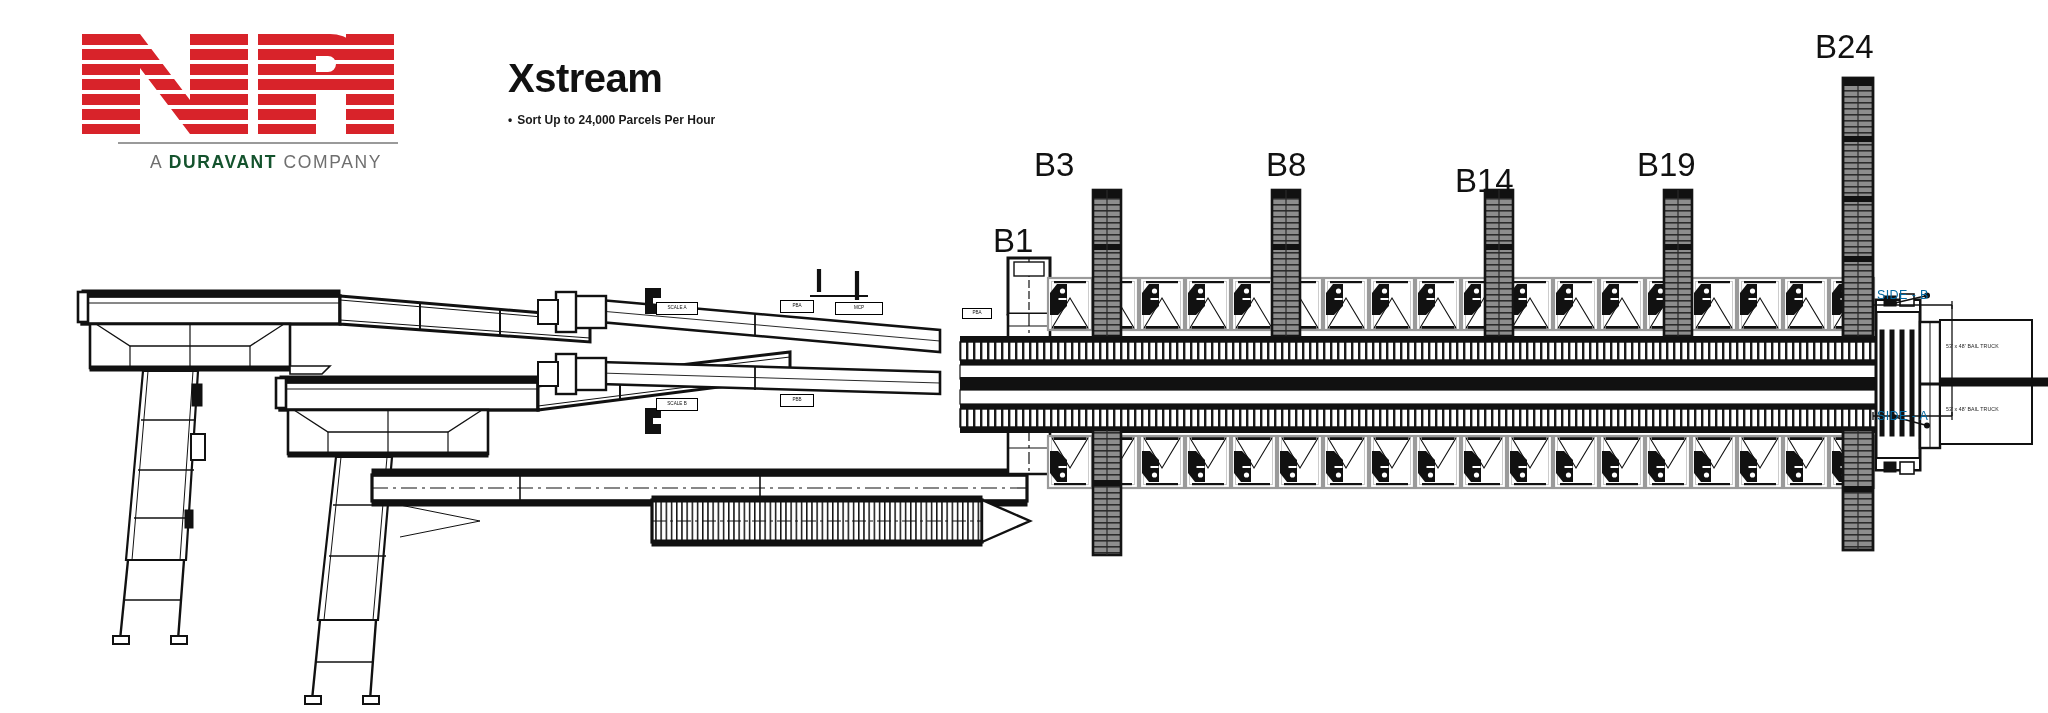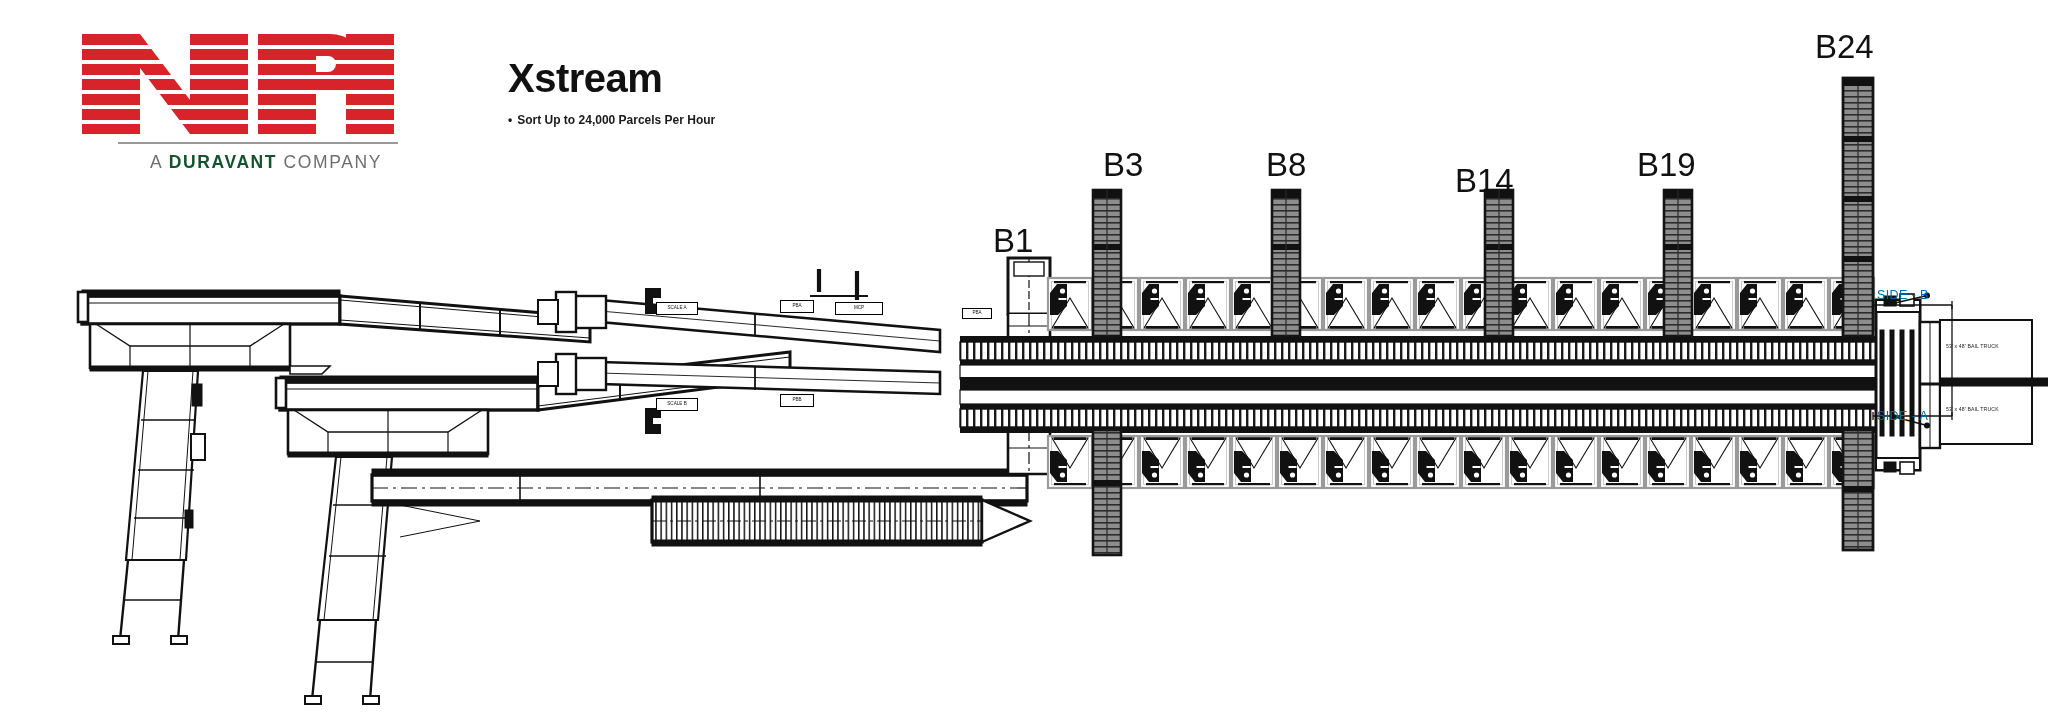--- a/index.html
+++ b/index.html
@@ -499,21 +499,21 @@
 
   <g stroke="#111" stroke-width="3">
     <path d="M1920 384 H2040"></path>
   </g>
 
 </svg>
 </div>
 
 <div id="bay-labels">
   <div class="bay-label" style="left:993px;  top:224px;text-align:right;">B1</div>
-  <div class="bay-label" style="left:1103px; top:148px;text-align:right;">B3</div>
+  <div class="bay-label" style="left:1034px; top:148px;text-align:right;">B3</div>
   <div class="bay-label" style="left:1266px; top:148px;">B8</div>
   <div class="bay-label" style="left:1455px; top:164px;">B14</div>
   <div class="bay-label" style="left:1637px; top:148px;">B19</div>
   <div class="bay-label" style="left:1815px; top:30px;">B24</div>
 </div>
 
 <div id="side-callouts">
   <div class="side-callout" style="left:1877px; top:288px;">SIDE - B</div>
   <div class="side-callout" style="left:1877px; top:409px;">SIDE - A</div>
 </div>

